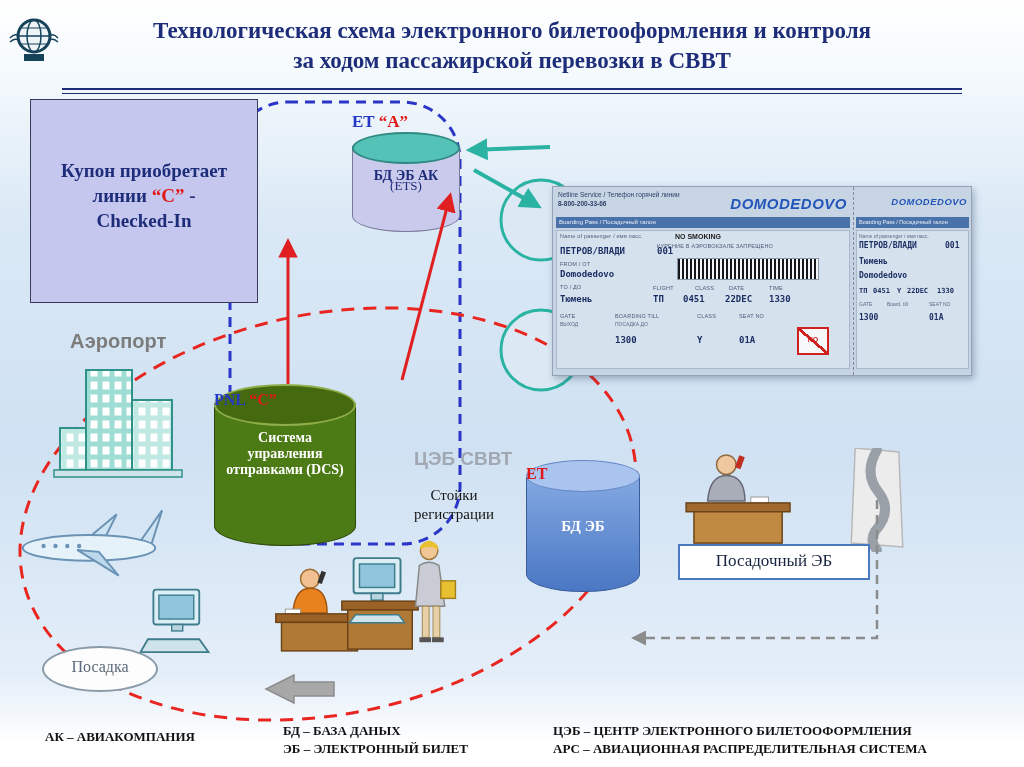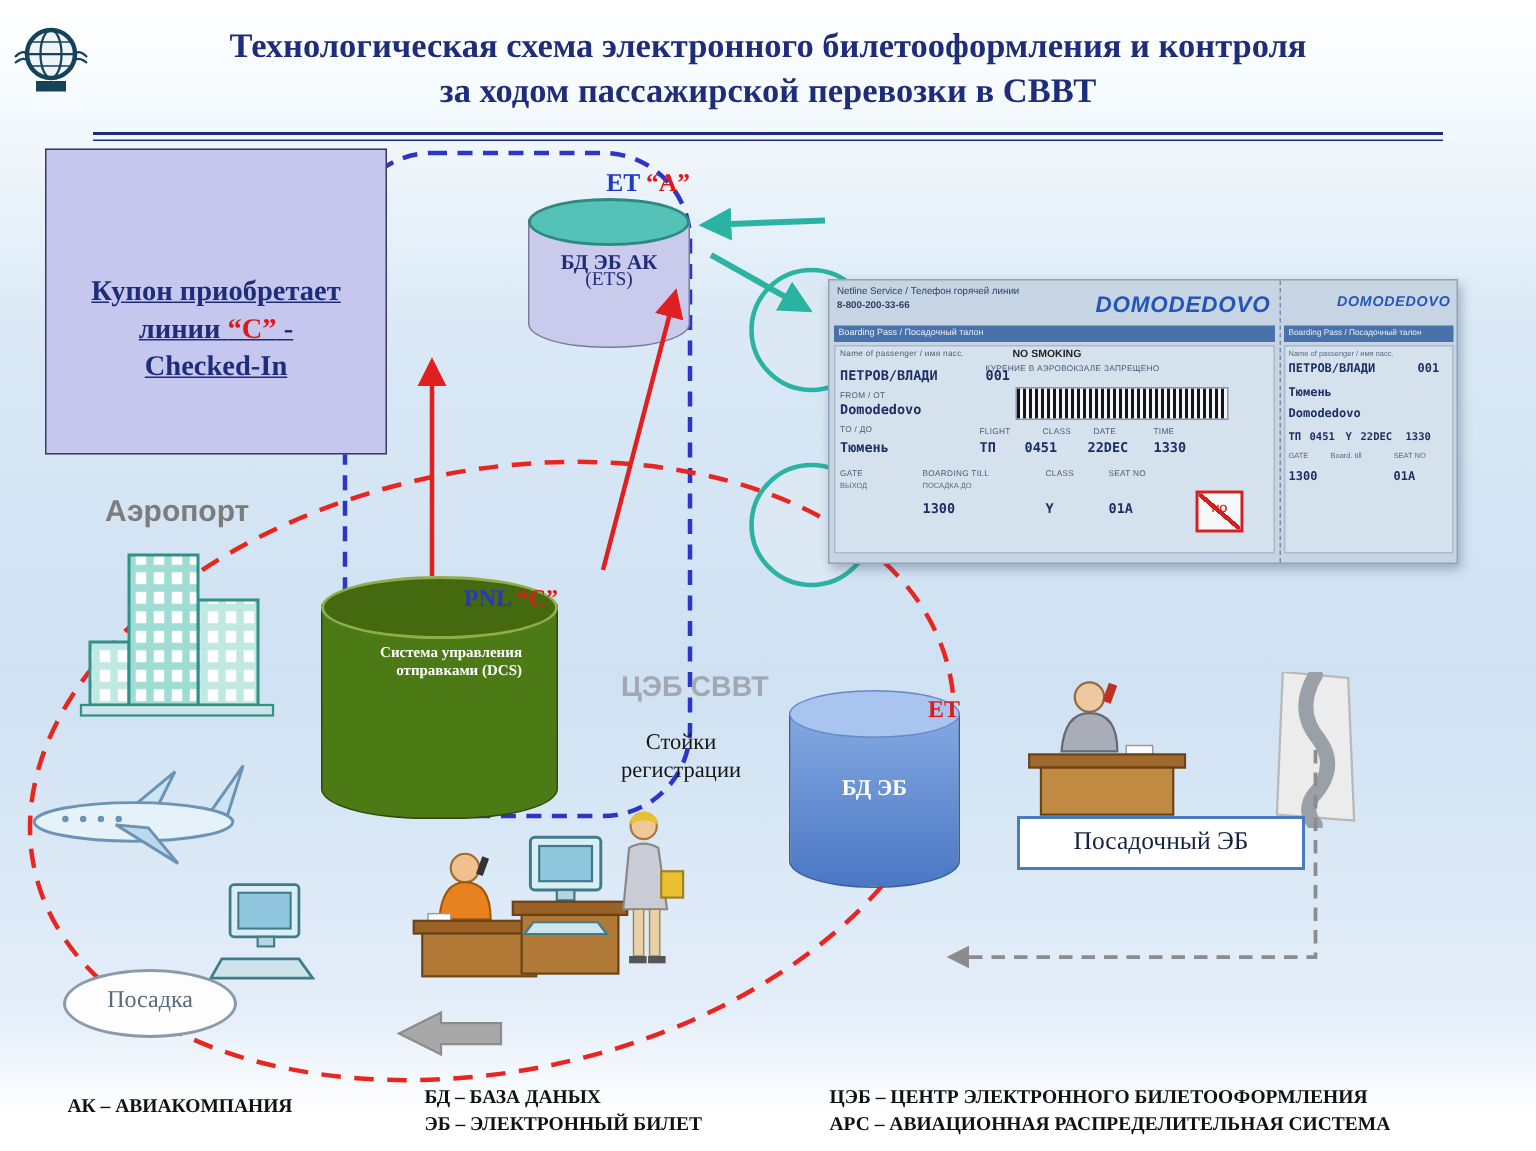--- a/index.html
+++ b/index.html
@@ -10,43 +10,43 @@
   .ov{position:absolute;left:0;top:0;z-index:1;pointer-events:none;}
   .ov2{position:absolute;left:0;top:0;z-index:4;pointer-events:none;}
 
   
   .title{left:0;top:16px;width:1024px;text-align:center;color:#1e2d7a;font-weight:bold;font-size:23px;line-height:1.3;}
   .rule{left:62px;top:88px;width:900px;height:3px;border-top:2px solid #1e2d7a;border-bottom:1px solid #1e2d7a;}
 
   
   .coupon{left:30px;top:99px;width:226px;height:202px;background:#c6c7ee;border:1px solid #3a3a5a;
     color:#1e2d7a;font-weight:bold;font-size:19px;text-align:center;line-height:1.32;}
-  .coupon .inner{padding-top:82px;text-decoration:underline;}
+  .coupon .inner{padding-top:58px;}
   .red{color:#e01818;}
   .blue{color:#2438c8;}
 
   
   .cyl{position:absolute;z-index:2;}
   .cyl .ctop{position:absolute;left:0;right:0;border-radius:50%;z-index:3;}
   .cyl .cbody{position:absolute;left:0;right:0;bottom:0;z-index:2;}
-  .cyl .clabel{position:absolute;left:0;right:0;text-align:right;z-index:4;font-weight:bold;white-space:nowrap;}
+  .cyl .clabel{position:absolute;left:0;right:0;text-align:left;z-index:4;font-weight:bold;white-space:nowrap;}
   .cyl .ctext{position:absolute;left:0;right:0;text-align:center;z-index:4;}
 
   .ets{left:352px;top:112px;width:108px;height:120px;}
   .ets .ctop{top:20px;height:28px;background:#55c2b8;border:2px solid #2e8a80;}
   .ets .cbody{top:34px;background:#cacaec;border:1px solid #7a7a9a;border-radius:0 0 52px 52px / 0 0 16px 16px;}
   .ets .clabel{top:0;font-size:17px;}
   .ets .name{top:56px;font-weight:bold;font-size:14px;color:#1e2d7a;}
   .ets .sub{top:66px;font-size:13px;color:#1e2d7a;}
 
-  .dcs{left:214px;top:384px;width:158px;height:162px;}
+  .dcs{left:214px;top:384px;width:142px;height:162px;}
   .dcs .ctop{top:0;height:38px;background:#45690e;border:2px solid #8fae4a;}
   .dcs .cbody{top:19px;background:#4c7a15;border:1px solid #2c480a;border-radius:0 0 70px 70px / 0 0 20px 20px;}
   .dcs .clabel{top:7px;font-size:16px;}
-  .dcs .name{top:46px;padding:0 24px;font-weight:bold;font-size:10px;line-height:1.15;color:#ffffff;text-align:right;}
+  .dcs .name{top:46px;padding:0 12px;font-weight:bold;font-size:14px;line-height:1.15;color:#ffffff;}
 
   .etdb{left:526px;top:460px;width:114px;height:132px;}
   .etdb .ctop{top:0;height:30px;background:#a9c4ee;border:1px solid #6688c8;}
   .etdb .cbody{top:15px;background:linear-gradient(180deg,#84a9e2,#4a77c4);border:1px solid #3a5c9a;border-radius:0 0 56px 56px / 0 0 18px 18px;}
   .etdb .clabel{top:5px;font-size:16px;color:#e01818;}
   .etdb .name{top:58px;font-weight:bold;font-size:15px;color:#ffffff;}
 
   
   .lbl-airport{left:70px;top:330px;font-family:"Liberation Sans",sans-serif;font-weight:bold;font-size:20px;color:#7c7c7c;}
   .lbl-ceb{left:414px;top:448px;font-family:"Liberation Sans",sans-serif;font-weight:bold;font-size:19px;color:#a2a8b2;}

